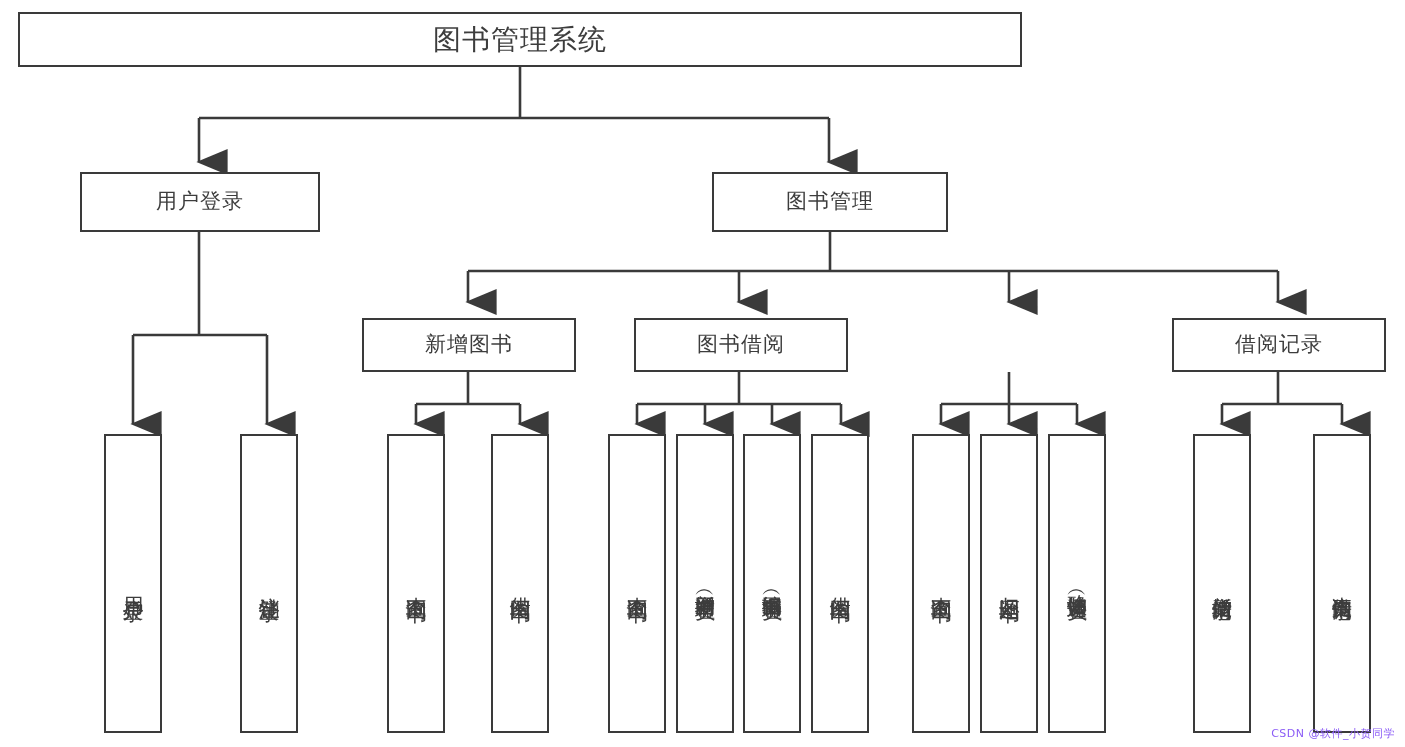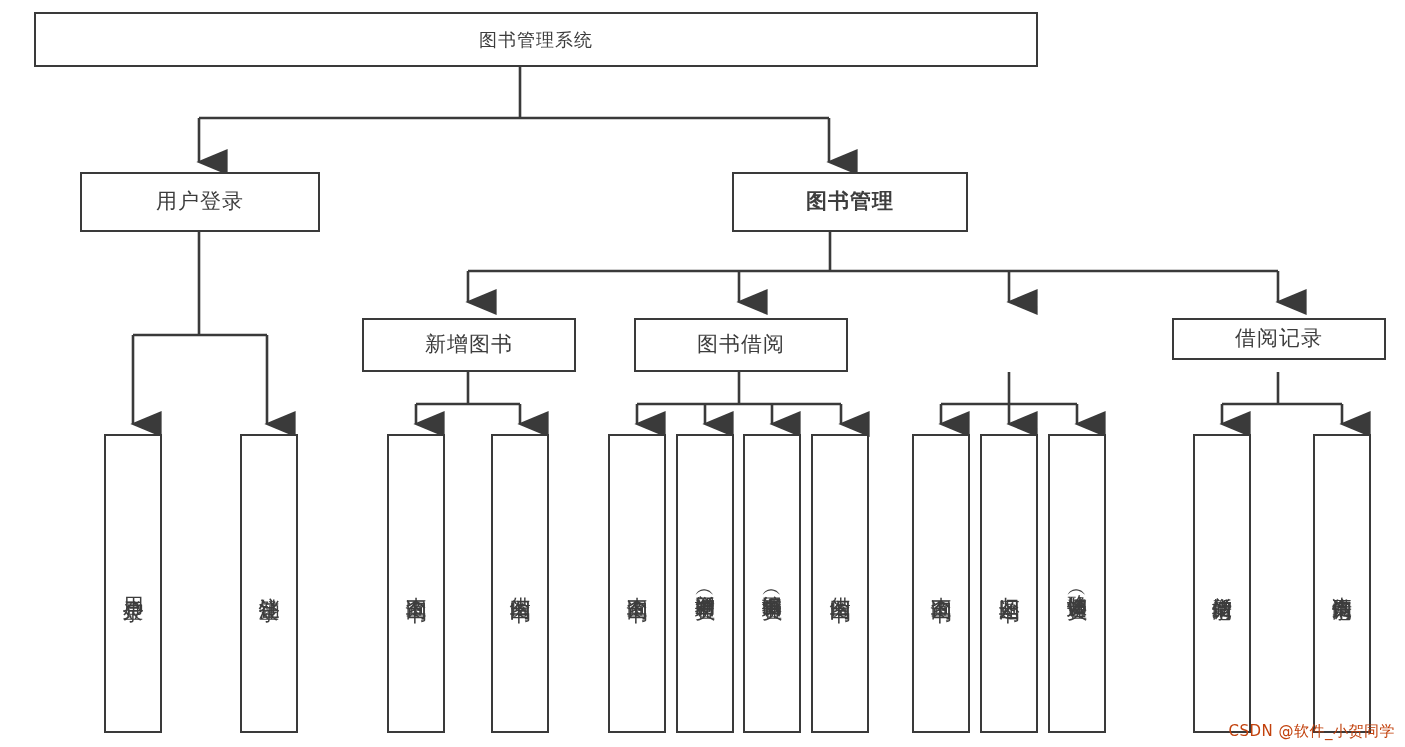--- a/index.html
+++ b/index.html
@@ -44,29 +44,28 @@
     font-size: 21px;
     line-height: 1.25;
     letter-spacing: 2px;
     padding: 6px 0;
   }
   .node.vert.tight {
     font-size: 20px;
     letter-spacing: 1px;
   }
   .node.root {
-    font-size: 18px;
-    margin-left: 16px;
+    font-size: 28px;
   }
   #watermark {
     position: absolute;
     right: 10px;
     bottom: 6px;
-    font-size: 15px;
-    color: #c2410c;
+    font-size: 11px;
+    color: #8b5cf6;
     letter-spacing: 0.5px;
     white-space: nowrap;
   }
 </style>
 </head>
 <body>
 
 <div id="stage">
 
   <svg id="wires" viewBox="0 0 1405 747" width="1405" height="747">
@@ -119,31 +118,31 @@
     </g>
   </svg>
 
   <div class="node horiz root" style="left:18px; top:12px; width:1004px; height:55px;">
     <span>图书管理系统</span>
   </div>
 
   <div class="node horiz" style="left:80px; top:172px; width:240px; height:60px;">
     <span>用户登录</span>
   </div>
-  <div class="node horiz" style="left:732px; top:172px; width:236px; height:60px;font-weight:bold;">
+  <div class="node horiz" style="left:712px; top:172px; width:236px; height:60px;">
     <span>图书管理</span>
   </div>
 
   <div class="node horiz" style="left:362px; top:318px; width:214px; height:54px;">
     <span>新增图书</span>
   </div>
   <div class="node horiz" style="left:634px; top:318px; width:214px; height:54px;">
     <span>图书借阅</span>
   </div>
-  <div class="node horiz" style="left:1172px; top:318px; width:214px; height:42px;">
+  <div class="node horiz" style="left:1172px; top:318px; width:214px; height:54px;">
     <span>借阅记录</span>
   </div>
 
   <div class="node vert" style="left:104px; top:434px; width:58px; height:299px;">
     <span>用户登录</span>
   </div>
   <div class="node vert" style="left:240px; top:434px; width:58px; height:299px;">
     <span>注销登录</span>
   </div>
 

